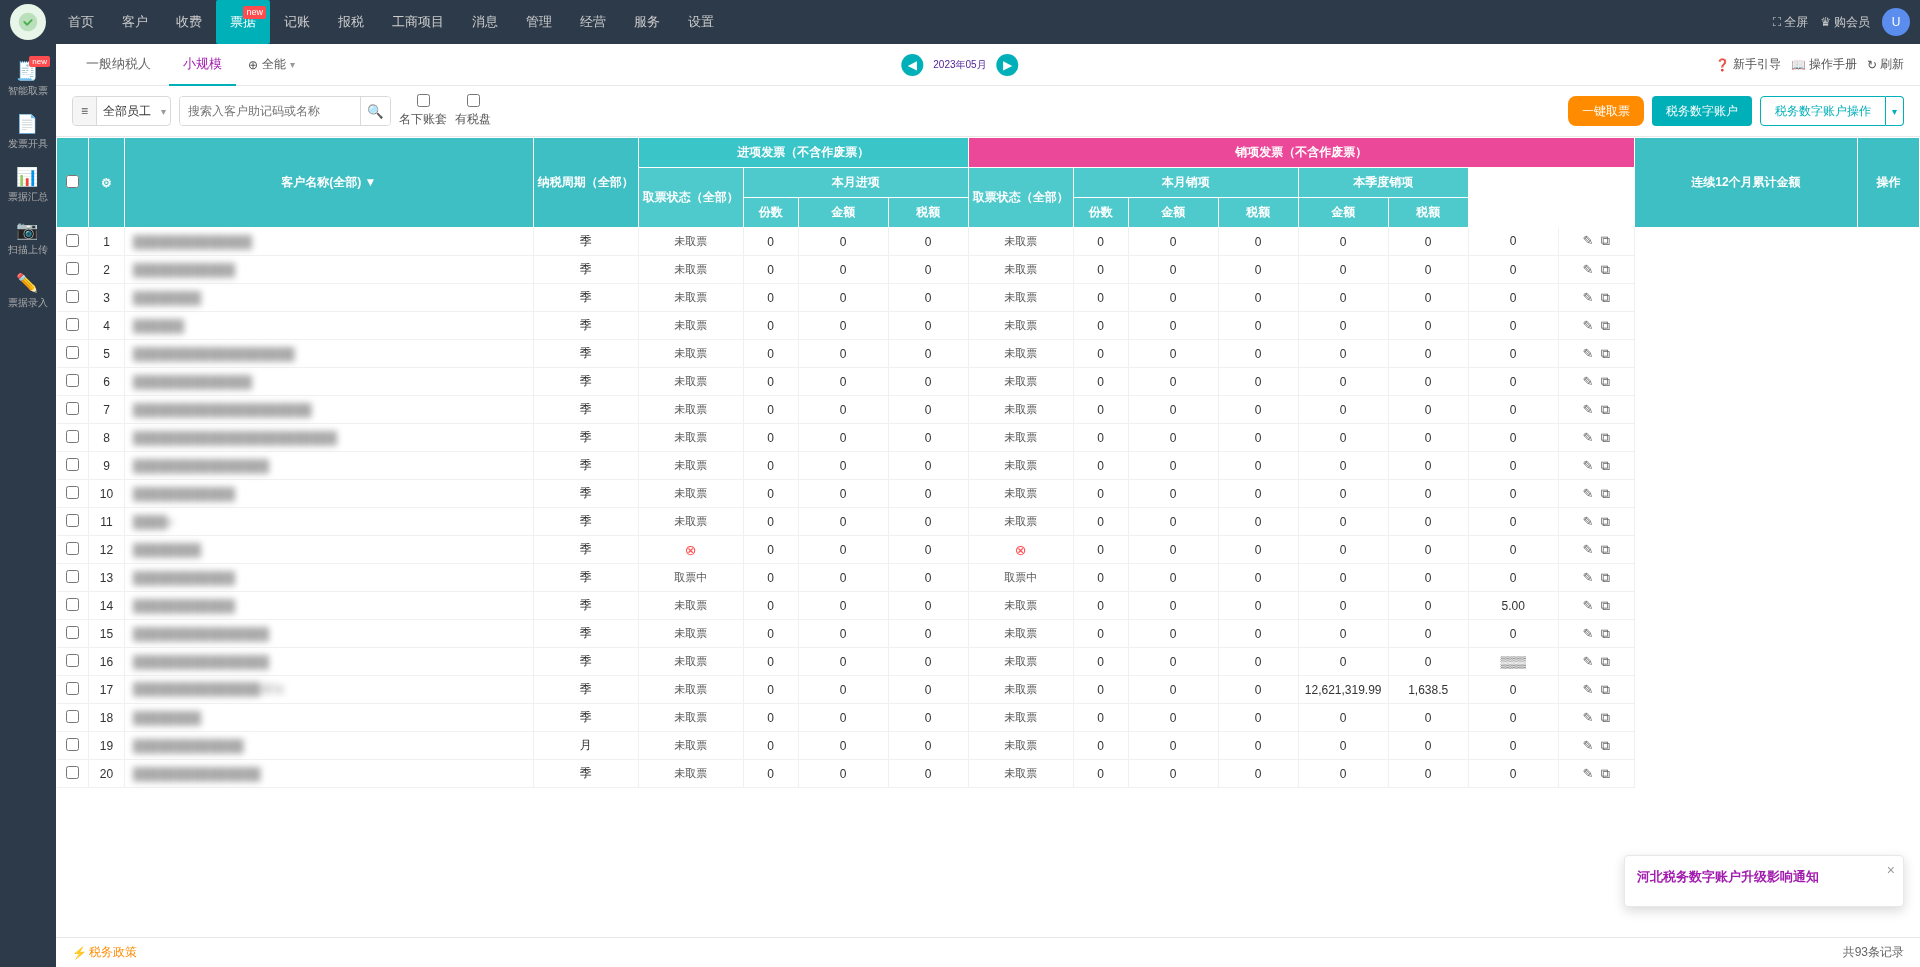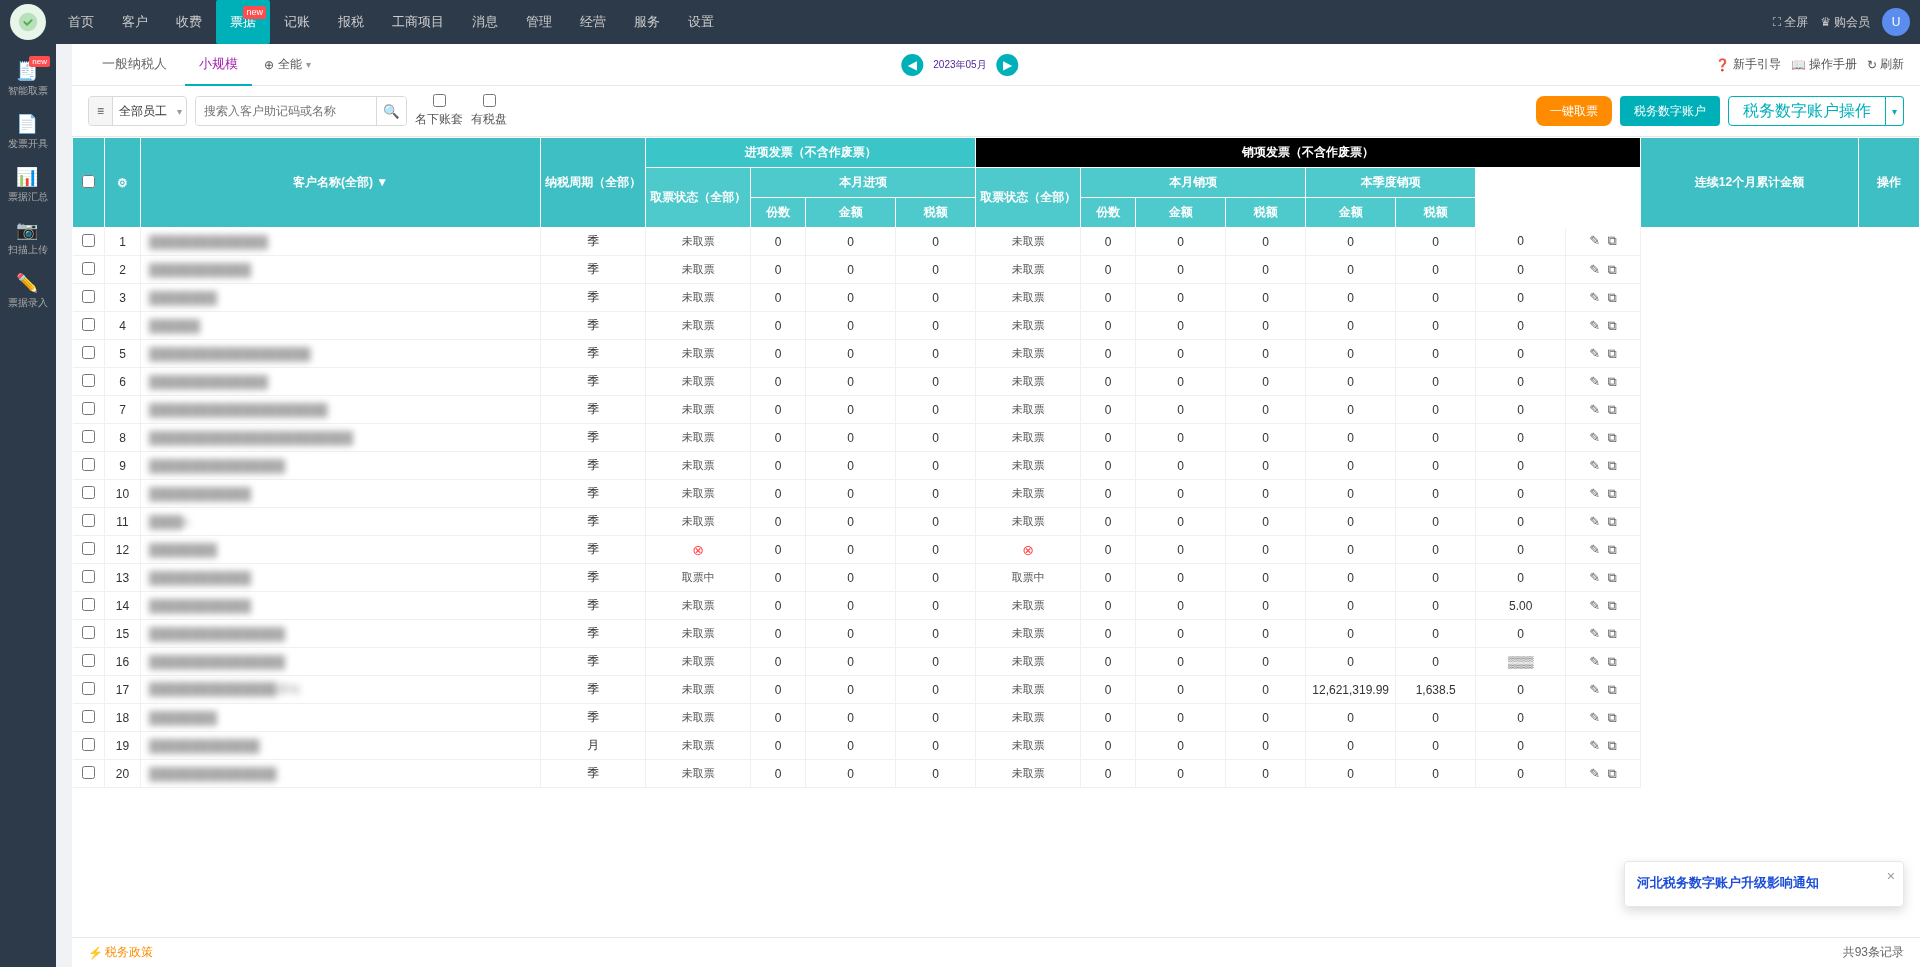--- a/index.html
+++ b/index.html
@@ -93,21 +93,20 @@
     }
     .sidebar-icon { font-size: 18px; }
     .sidebar-label { font-size: 10px; text-align: center; line-height: 1.2; }
 
     
     .main-content {
       flex: 1;
       display: flex; flex-direction: column;
       background: #f0f2f5;
       overflow: hidden;
-      padding-left: 16px;
     }
 
     
     .sub-tabs {
       background: #fff;
       border-bottom: 1px solid #e8e8e8;
       display: flex; align-items: center;
       padding: 0 16px;
       height: 42px;
       gap: 4px;
@@ -193,21 +192,21 @@
     .btn-teal {
       background: #00b0b9; color: #fff;
       border: none; border-radius: 4px;
       padding: 0 14px; height: 30px;
       font-size: 12px; cursor: pointer;
     }
     .btn-outline-teal {
       background: #fff; color: #00b0b9;
       border: 1px solid #00b0b9; border-radius: 4px 0 0 4px;
       padding: 0 14px; height: 30px;
-      font-size: 16px; cursor: pointer;
+      font-size: 12px; cursor: pointer;
     }
     .btn-split-arrow {
       background: #fff; color: #00b0b9;
       border: 1px solid #00b0b9; border-left: none; border-radius: 0 4px 4px 0;
       padding: 0 6px; height: 30px;
       font-size: 10px; cursor: pointer;
     }
 
     
     .table-wrapper {
@@ -293,21 +292,21 @@
       box-shadow: 0 4px 12px rgba(0,0,0,0.15);
       z-index: 100;
       padding: 12px;
       font-size: 12px;
     }
     .notification-popup .close-btn {
       position: absolute; top: 6px; right: 8px;
       cursor: pointer; color: #999; font-size: 14px;
     }
     .notification-popup .title {
-      font-weight: bold; color: #1d4ed8; margin-bottom: 2px; font-size: 13px;
+      font-weight: bold; color: #a21caf; margin-bottom: 8px; font-size: 13px;
     }
     .notification-popup .content {
       color: #555; line-height: 1.6;
     }
   </style>
 </head>
 <body>
 
 <div class="top-nav">
   <div class="logo">
@@ -467,21 +466,21 @@
       <table>
         <thead>
           <tr class="header-row-1">
             <th class="col-check" rowspan="3">
               <input type="checkbox" style="">
             </th>
             <th class="col-num" rowspan="3">⚙</th>
             <th class="col-name" rowspan="3">客户名称(全部) ▼</th>
             <th class="col-period" rowspan="3">纳税周期（全部）</th>
             <th colspan="4" style="background:#3ac5c9;font-weight:600;">进项发票（不含作废票）</th>
-            <th colspan="9" style="background:#000000;font-weight:600;margin-top:44px;">销项发票（不含作废票）</th>
+            <th colspan="9" style="background:#ec4899;font-weight:600;margin-top:44px;">销项发票（不含作废票）</th>
             <th rowspan="3">连续12个月累计金额</th>
             <th rowspan="3">操作</th>
           </tr>
           <tr class="header-row-2">
             <th rowspan="2">取票状态（全部）</th>
             <th colspan="3">本月进项</th>
             <th rowspan="2">取票状态（全部）</th>
             <th colspan="3">本月销项</th>
             <th colspan="2">本季度销项</th>
           </tr>

